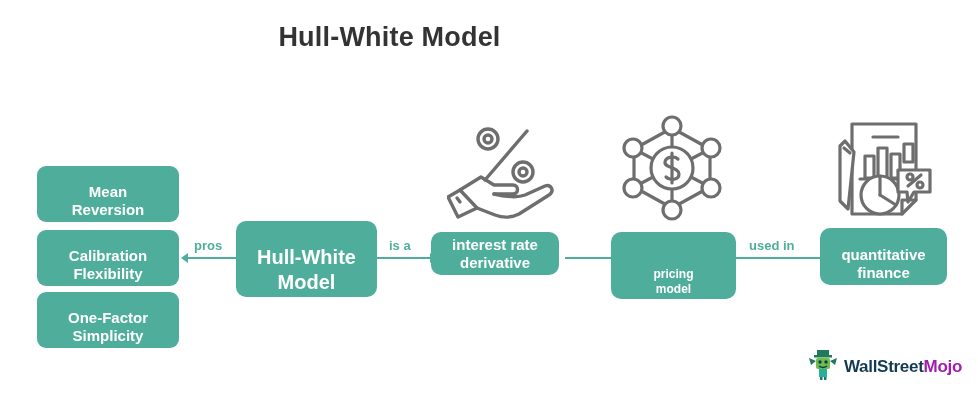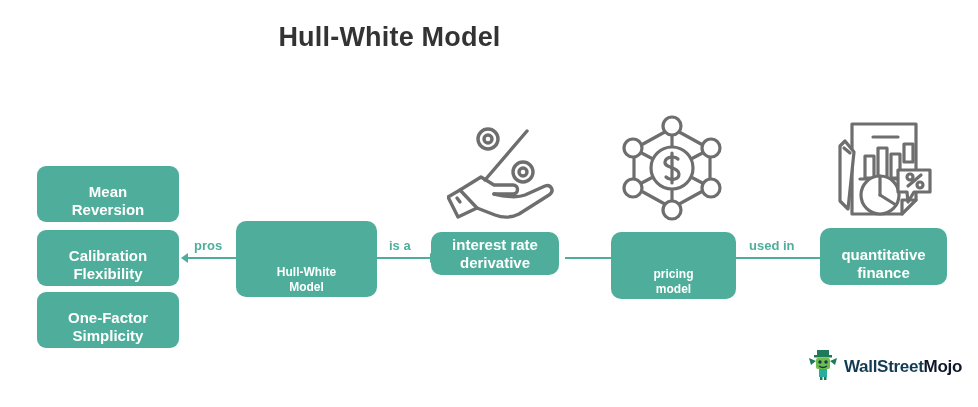--- a/index.html
+++ b/index.html
@@ -55,21 +55,21 @@
   #pro-0 { top: 166px; }
   #pro-1 { top: 230px; }
   #pro-2 { top: 292px; }
 
   
   #node-hull {
     left: 236px;
     top: 221px;
     width: 141px;
     height: 76px;
-    font-size: 12px;
+    font-size: 20px;
   }
   #node-derivative {
     left: 431px;
     top: 232px;
     width: 128px;
     height: 43px;
     font-size: 15px;
   }
   #node-pricing {
     left: 611px;
@@ -143,21 +143,21 @@
     align-items: center;
     gap: 6px;
   }
   .logo-text {
     font-size: 17px;
     font-weight: bold;
     letter-spacing: -0.3px;
     white-space: nowrap;
   }
   .logo-wallstreet { color: #123B53; }
-  .logo-mojo { color: #0f172a; }
+  .logo-mojo { color: #a21caf; }
 </style>
 </head>
 <body>
 
 <div class="title">Hull-White Model</div>
 
 <div class="node pro-box" id="pro-0">
   <span>
     <span>Mean</span><br>
     <span>Reversion</span>

